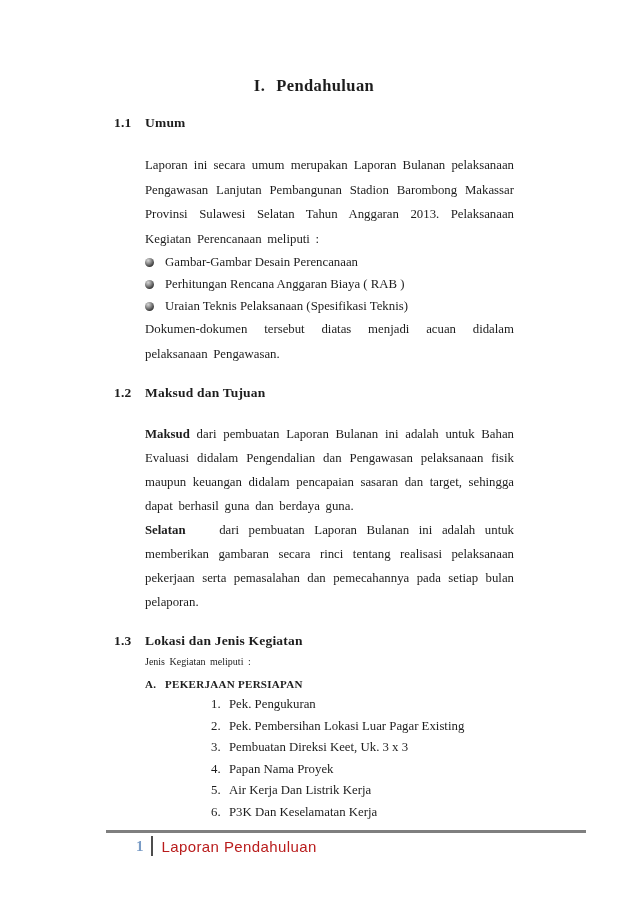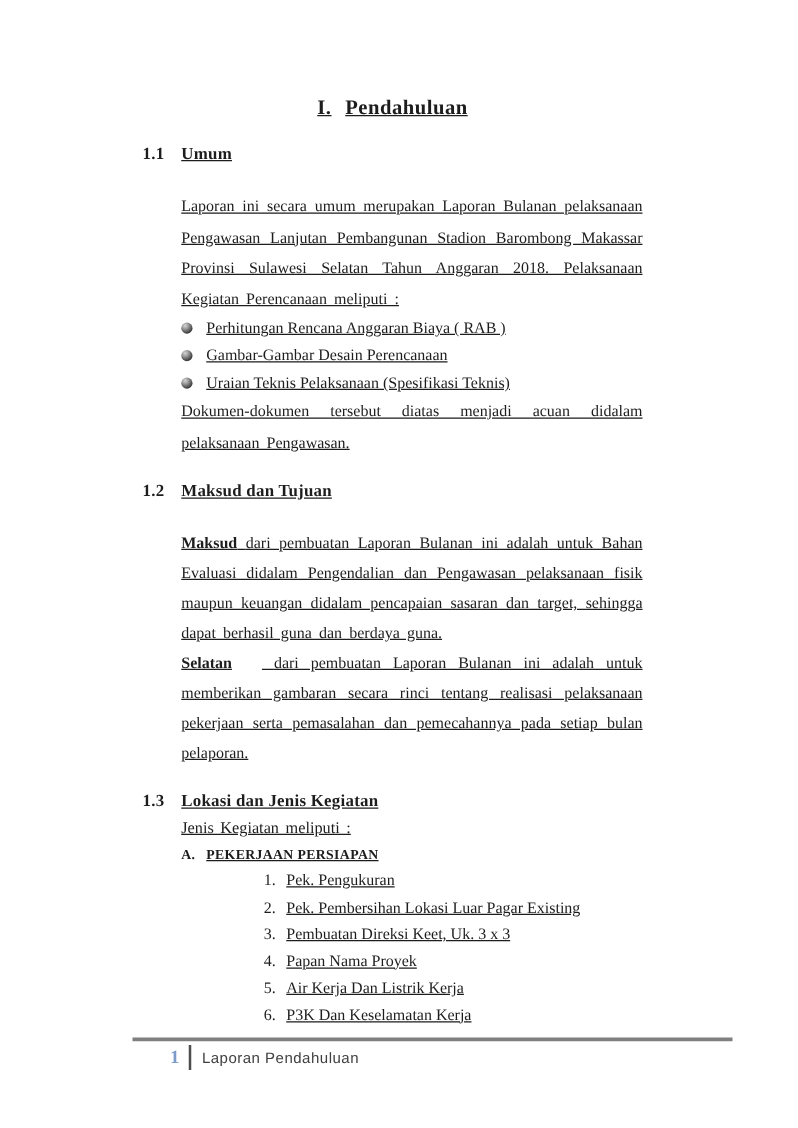--- a/index.html
+++ b/index.html
@@ -8,21 +8,20 @@
     background: #ffffff;
   }
   .page {
     position: relative;
     width: 586px;
     height: 902px;
     background: #ffffff;
     font-family: "Liberation Serif", serif;
     color: #1d1d1d;
     overflow: hidden;
-    text-decoration: underline;
   }
   .content {
     padding: 76px 72px 0 114px; 
   }
   .doc-title {
     margin: 0;
     text-align: center;
     font-size: 16.5px;
     font-weight: bold;
     line-height: 20px;
@@ -70,21 +69,21 @@
     width: 9px;
     height: 9px;
     border-radius: 50%;
     background: radial-gradient(circle at 35% 28%, #d6d6d6 0%, #9a9a9a 30%, #3c3c3c 72%, #161616 100%);
     margin-right: 11px;
     vertical-align: -1px;
   }
 
   .jenis-line {
     margin: 0;
-    font-size: 13px;
+    font-size: 10px;
     line-height: 24px;
     word-spacing: 2px;
   }
   .sub-head {
     margin: 0;
     font-size: 11px;
     font-weight: bold;
     line-height: 20px;
     letter-spacing: 0.3px;
   }
@@ -123,47 +122,47 @@
     color: #7a9cc6;
   }
   .footer-bar {
     width: 2px;
     height: 20px;
     background: #4d4d4d;
     margin: 0 9px 0 7px;
   }
   .footer-label {
     font-family: "Liberation Sans", sans-serif;
-    font-size: 12px;
-    color: #404040;
+    font-size: 15px;
+    color: #b91c1c;
     letter-spacing: 0.4px;
   }
 </style>
 </head>
 <body>
 
 <div class="page">
   <div class="content">
 
     <h1 class="doc-title">
       <span class="title-prefix">I.</span><span>Pendahuluan</span>
     </h1>
 
     <section>
       <div class="sec-head">
         <span class="sec-num">1.1</span><span>Umum</span>
       </div>
       <div class="body-block">
-        <p class="para intro">Laporan ini secara umum merupakan Laporan Bulanan pelaksanaan Pengawasan Lanjutan Pembangunan Stadion Barombong Makassar Provinsi Sulawesi Selatan Tahun Anggaran 2018. Pelaksanaan Kegiatan Perencanaan meliputi :</p>
+        <p class="para intro">Laporan ini secara umum merupakan Laporan Bulanan pelaksanaan Pengawasan Lanjutan Pembangunan Stadion Barombong Makassar Provinsi Sulawesi Selatan Tahun Anggaran 2013. Pelaksanaan Kegiatan Perencanaan meliputi :</p>
         <ul class="ball-list">
           <li class="bullet-item">
-            <span class="ball"></span><span>Perhitungan Rencana Anggaran Biaya ( RAB )</span>
+            <span class="ball"></span><span>Gambar-Gambar Desain Perencanaan</span>
           </li>
           <li class="bullet-item">
-            <span class="ball"></span><span>Gambar-Gambar Desain Perencanaan</span>
+            <span class="ball"></span><span>Perhitungan Rencana Anggaran Biaya ( RAB )</span>
           </li>
           <li class="bullet-item">
             <span class="ball"></span><span>Uraian Teknis Pelaksanaan (Spesifikasi Teknis)</span>
           </li>
         </ul>
         <p class="para closing">Dokumen-dokumen tersebut diatas menjadi acuan didalam pelaksanaan Pengawasan.</p>
       </div>
     </section>
 
     <section>

